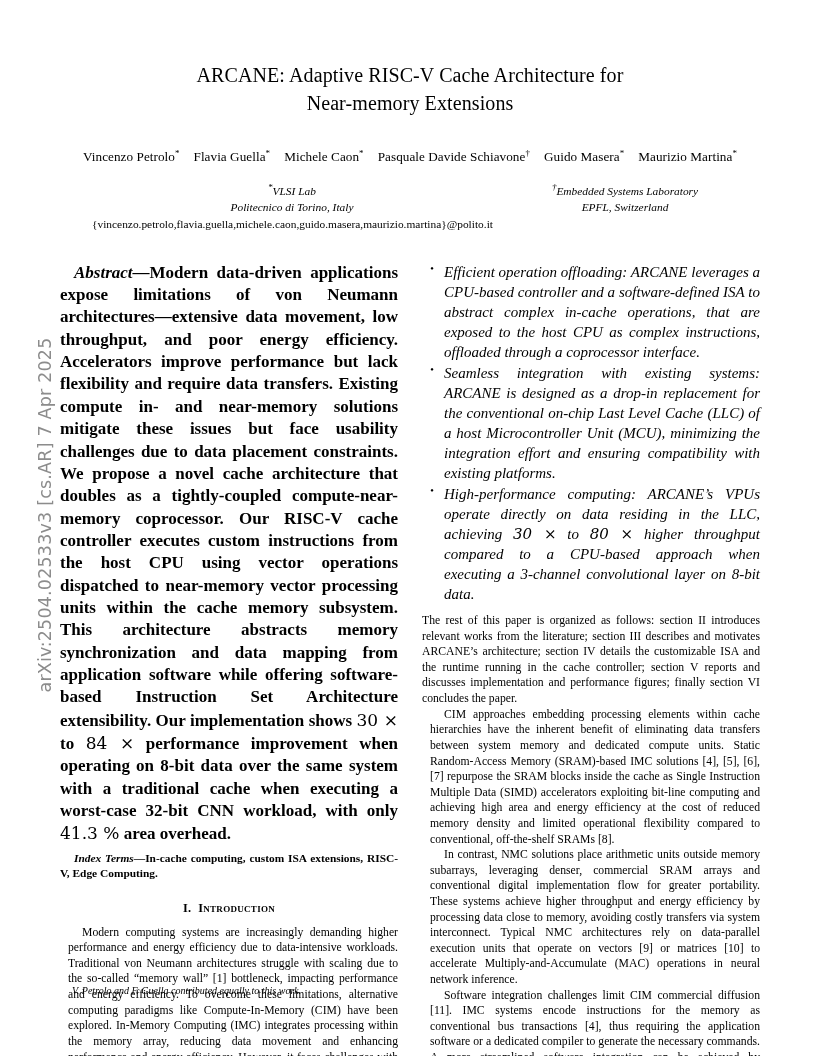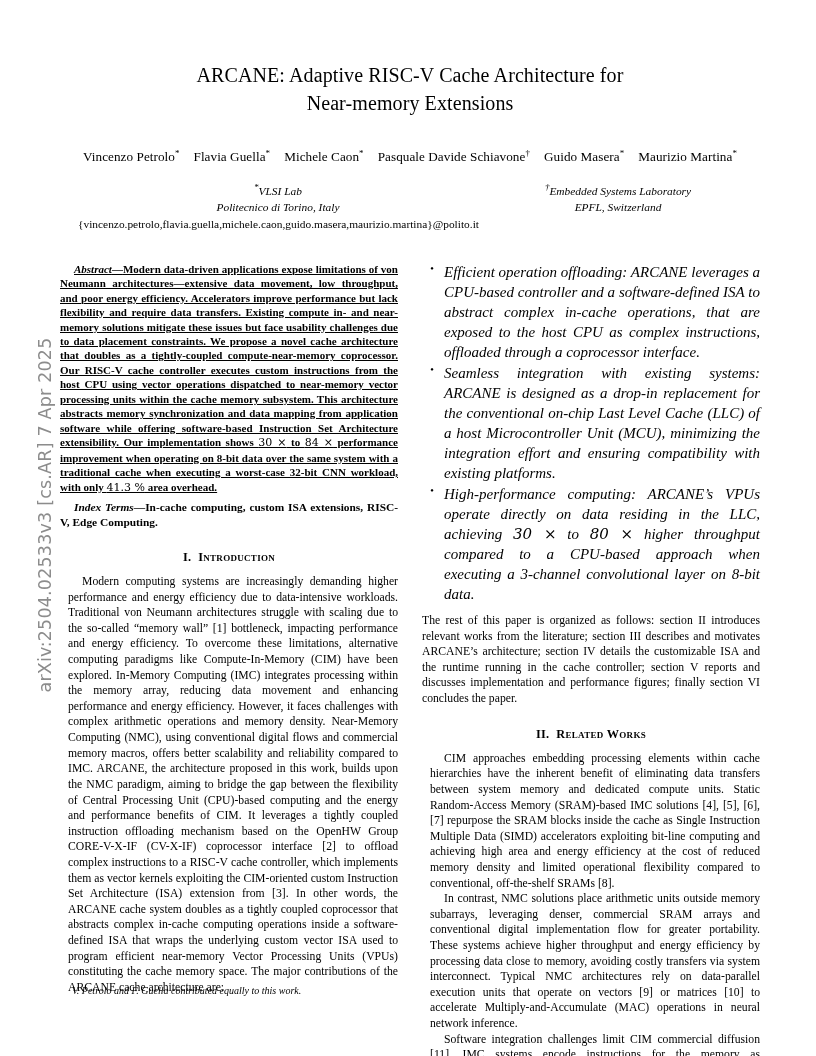--- a/index.html
+++ b/index.html
@@ -63,21 +63,22 @@
     font-size: 13.2px;
     letter-spacing: 0.05px;
   }
   .authors .au { white-space: nowrap; }
   .authors .sep { display: inline-block; width: 14px; }
   sup.mark { font-size: 9px; vertical-align: super; line-height: 0; }
 
   .affil-row {
     margin-top: 18px;
     display: flex;
-    justify-content: flex-end;
+    justify-content: flex-start;
+    margin-left: 40px;
   }
   .affil {
     text-align: center;
     font-size: 11.4px;
     line-height: 1.42;
     font-style: italic;
   }
   .affil .plain { font-style: normal; }
   .affil-left { width: 400px; margin-left: -8px; }
   .affil-right { width: 280px; margin-right: 2px; }
@@ -95,25 +96,24 @@
     font-size: 11.7px;
     line-height: 1.335;
     text-align: justify;
     text-justify: inter-word;
     hyphens: none;
   }
   p.indent { text-indent: 14px; margin-left: 8px; }
 
   .abstract {
     font-weight: bold;
-    font-size: 11px;
+    font-size: 17px;
     line-height: 1.315;
     text-align: justify;
     text-indent: 14px;
-    text-decoration: underline;
   }
   .abstract .lead { font-style: italic; font-weight: bold; }
   .abstract .mathnum {
     font-family: "DejaVu Serif", "Liberation Serif", serif;
     font-weight: normal;
     font-style: normal;
   }
   .indexterms {
     margin-top: 5px;
     font-weight: bold;
@@ -221,21 +221,20 @@
       <div class="col">
 
         <ul class="contrib">
           <li>Efficient operation offloading: ARCANE leverages a CPU-based controller and a software-defined ISA to abstract complex in-cache operations, that are exposed to the host CPU as complex instructions, offloaded through a coprocessor interface.</li>
           <li>Seamless integration with existing systems: ARCANE is designed as a drop-in replacement for the conventional on-chip Last Level Cache (LLC) of a host Microcontroller Unit (MCU), minimizing the integration effort and ensuring compatibility with existing platforms.</li>
           <li><span>High-performance computing: ARCANE’s VPUs operate directly on data residing in the LLC, achieving </span><span class="mathnum">30 ×</span><span> to </span><span class="mathnum">80 ×</span><span> higher throughput compared to a CPU-based approach when executing a 3-channel convolutional layer on 8-bit data.</span></li>
         </ul>
 
         <p class="after-list">The rest of this paper is organized as follows: section II introduces relevant works from the literature; section III describes and motivates ARCANE’s architecture; section IV details the customizable ISA and the runtime running in the cache controller; section V reports and discusses implementation and performance figures; finally section VI concludes the paper.</p>
 
-        <h2 class="section"><span class="numeral">II.</span>&nbsp;&nbsp;<span>Related Works</span></h2>
 
         <p class="indent">CIM approaches embedding processing elements within cache hierarchies have the inherent benefit of eliminating data transfers between system memory and dedicated compute units. Static Random-Access Memory (SRAM)-based IMC solutions [4], [5], [6], [7] repurpose the SRAM blocks inside the cache as Single Instruction Multiple Data (SIMD) accelerators exploiting bit-line computing and achieving high area and energy efficiency at the cost of reduced memory density and limited operational flexibility compared to conventional, off-the-shelf SRAMs [8].</p>
         <p class="indent">In contrast, NMC solutions place arithmetic units outside memory subarrays, leveraging denser, commercial SRAM arrays and conventional digital implementation flow for greater portability. These systems achieve higher throughput and energy efficiency by processing data close to memory, avoiding costly transfers via system interconnect. Typical NMC architectures rely on data-parallel execution units that operate on vectors [9] or matrices [10] to accelerate Multiply-and-Accumulate (MAC) operations in neural network inference.</p>
         <p class="indent">Software integration challenges limit CIM commercial diffusion [11]. IMC systems encode instructions for the memory as conventional bus transactions [4], thus requiring the application software or a dedicated compiler to generate the necessary commands. A more streamlined software integration can be achieved by connecting the CIM device to the host CPU through a dedicated instruction offloading interface similar to a coprocessor [9]. This approach facilitates the insertion of compute instructions into the generated</p>
 
       </div>
     </div>
   </div>
 
   <div class="footnote">V. Petrolo and F. Guella contributed equally to this work.</div>

